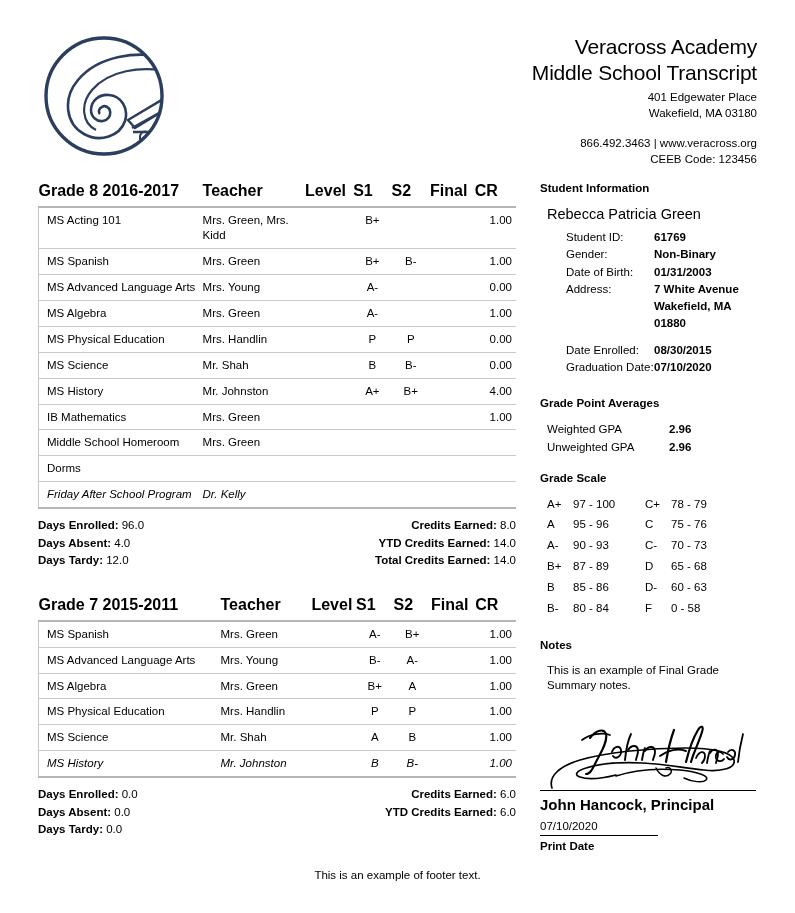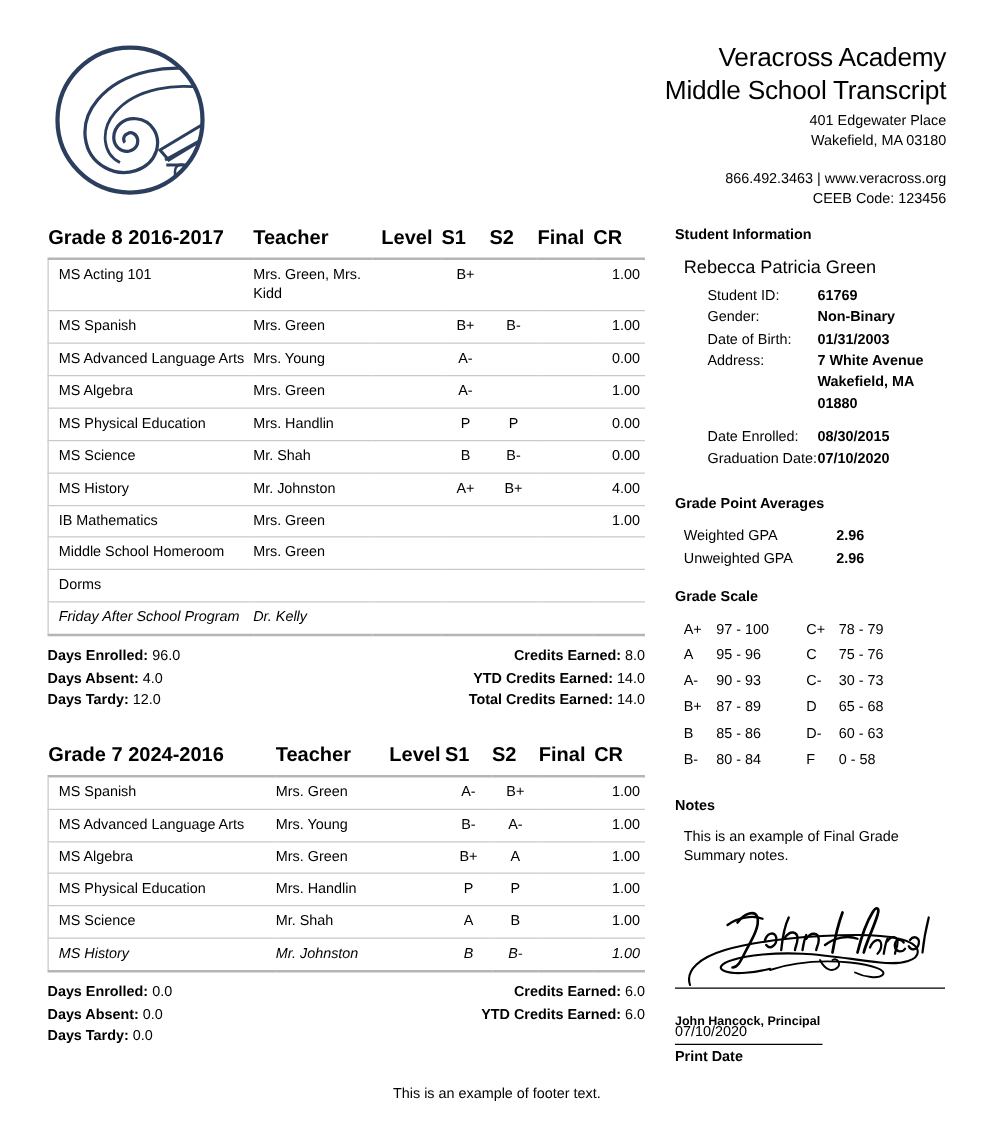--- a/index.html
+++ b/index.html
@@ -193,23 +193,23 @@
   }
   .sig-svg { position: absolute; left: 6px; top: 0; }
   .sig-line {
     position: absolute;
     left: 0; right: 8px;
     top: 72px;
     border-top: 1px solid #000;
   }
   .sig-name {
     position: absolute;
-    top: 94px; left: 0;
+    top: 78px; left: 0;
     font-weight: bold;
-    font-size: 10px;
+    font-size: 15px;
   }
   .print-date {
     font-size: 11.5px;
     margin-top: 6px;
   }
   .print-line {
     border-top: 1px solid #000;
     width: 118px;
     margin-top: 3px;
   }
@@ -408,21 +408,21 @@
           <div><b>YTD Credits Earned:</b> 14.0</div>
           <div><b>Total Credits Earned:</b> 14.0</div>
         </div>
     </div>
 
     <div class="spacer-24"></div>
 
     <table class="gtable t7">
       <thead>
         <tr>
-          <th class="c-course">Grade 7 2024-2016</th>
+          <th class="c-course">Grade 7 2015-2011</th>
           <th class="c-teach">Teacher</th>
           <th class="c-level">Level</th>
           <th class="c-s1 c-num">S1</th>
           <th class="c-s2 c-num">S2</th>
           <th class="c-final c-num">Final</th>
           <th class="c-cr">CR</th>
         </tr>
       </thead>
       <tbody id="g7-body">
           <tr>
@@ -545,21 +545,21 @@
         <div>97 - 100</div>
         <div>C+</div>
         <div>78 - 79</div>
         <div>A</div>
         <div>95 - 96</div>
         <div>C</div>
         <div>75 - 76</div>
         <div>A-</div>
         <div>90 - 93</div>
         <div>C-</div>
-        <div>30 - 73</div>
+        <div>70 - 73</div>
         <div>B+</div>
         <div>87 - 89</div>
         <div>D</div>
         <div>65 - 68</div>
         <div>B</div>
         <div>85 - 86</div>
         <div>D-</div>
         <div>60 - 63</div>
         <div>B-</div>
         <div>80 - 84</div>

